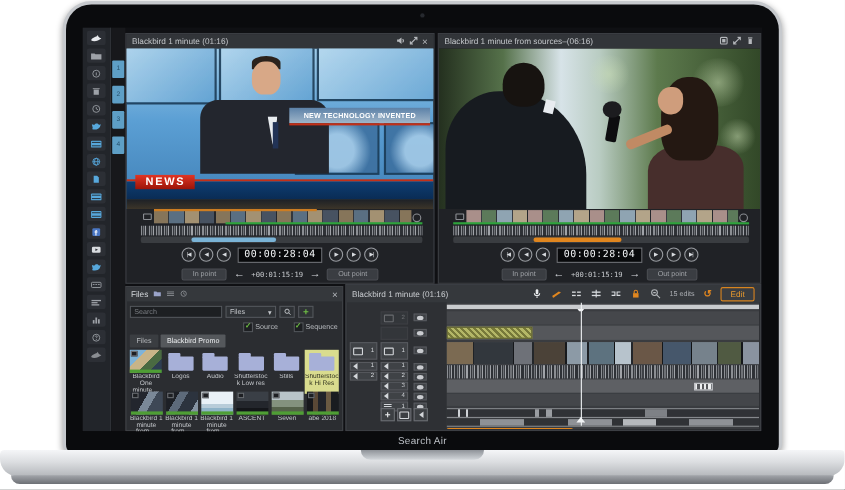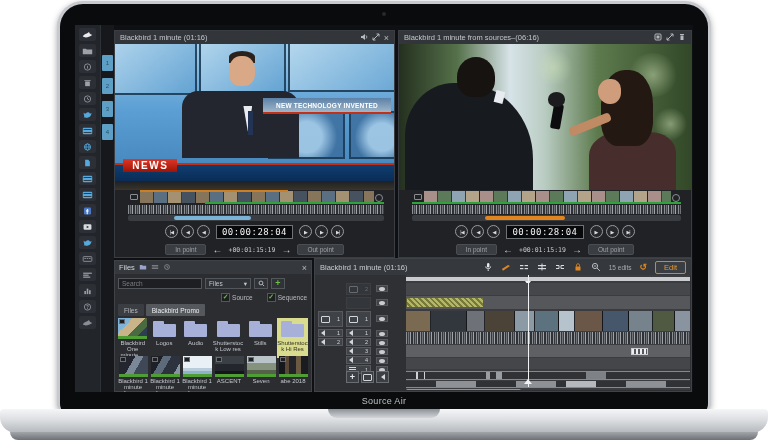--- a/index.html
+++ b/index.html
@@ -672,18 +672,18 @@
         <div class="lane nav1"></div>
         <div class="lane nav2"></div>
         <div class="scroll-orange"></div>
         <div class="playhead"></div>
         <div class="ph-tri"></div>
       </div>
     </div>
 
   </div>
 
-  <div class="device-label">Source Air</div>
+  <div class="device-label">Search Air</div>
   <div class="base">
       <div class="base-notch"></div>
     </div>
   <div class="base-bottom"></div>
 </div>
 
 </body></html>

